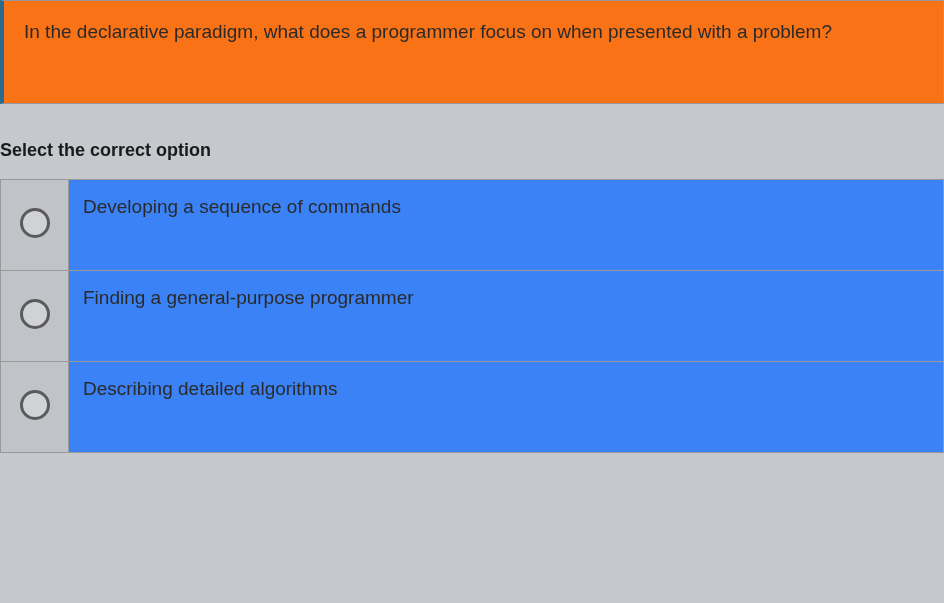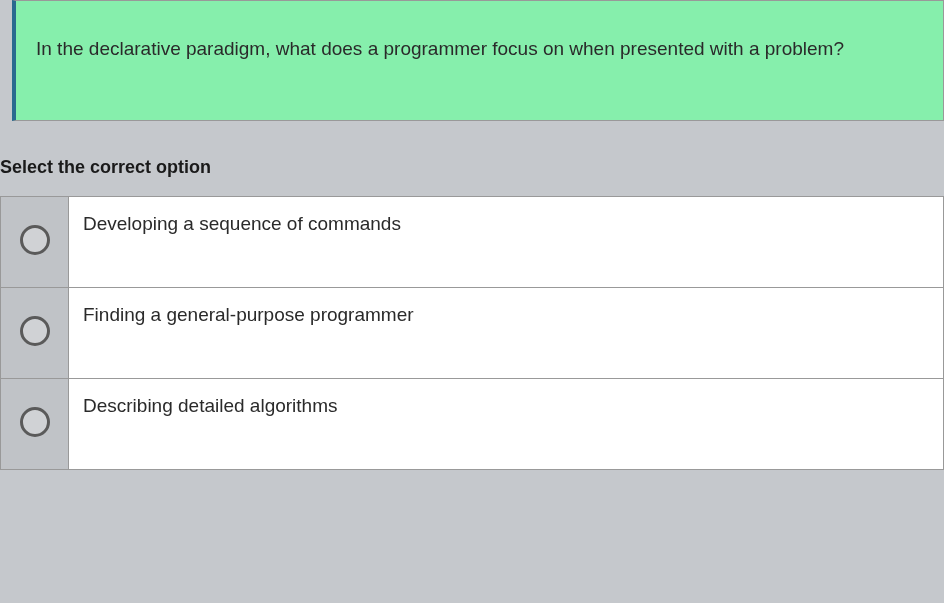--- a/index.html
+++ b/index.html
@@ -8,25 +8,25 @@
       padding: 0;
     }
     body {
       font-family: 'Segoe UI', Arial, sans-serif;
       background: #c5c8cc;
       width: 944px;
       height: 603px;
       overflow: hidden;
     }
     .question-box {
-      background: #86efac;
+      background: #f97316;
       border: 1px solid #999;
       border-left: 4px solid #2a6a8f;
-      padding: 37px 20px 60px 20px;
-      margin: 0 0 20px 12px;
+      padding: 20px 20px 60px 20px;
+      margin: 0 0 20px 0;
     }
     .question-text {
       font-size: 19px;
       color: #2a2a2a;
       font-weight: 400;
     }
     .instruction {
       font-size: 18px;
       font-weight: 700;
       color: #1a1a1a;
@@ -50,21 +50,21 @@
     .radio-circle {
       display: inline-block;
       width: 30px;
       height: 30px;
       border: 3px solid #5a5a5a;
       border-radius: 50%;
       background: #d0d2d5;
       cursor: pointer;
     }
     .option-text-cell {
-      background: #ffffff;
+      background: #3b82f6;
       padding: 16px 14px 50px 14px;
     }
     .option-text {
       font-size: 19px;
       color: #2a2a2a;
       font-weight: 400;
     }
     .last-row .option-text-cell {
       padding-bottom: 44px;
     }

